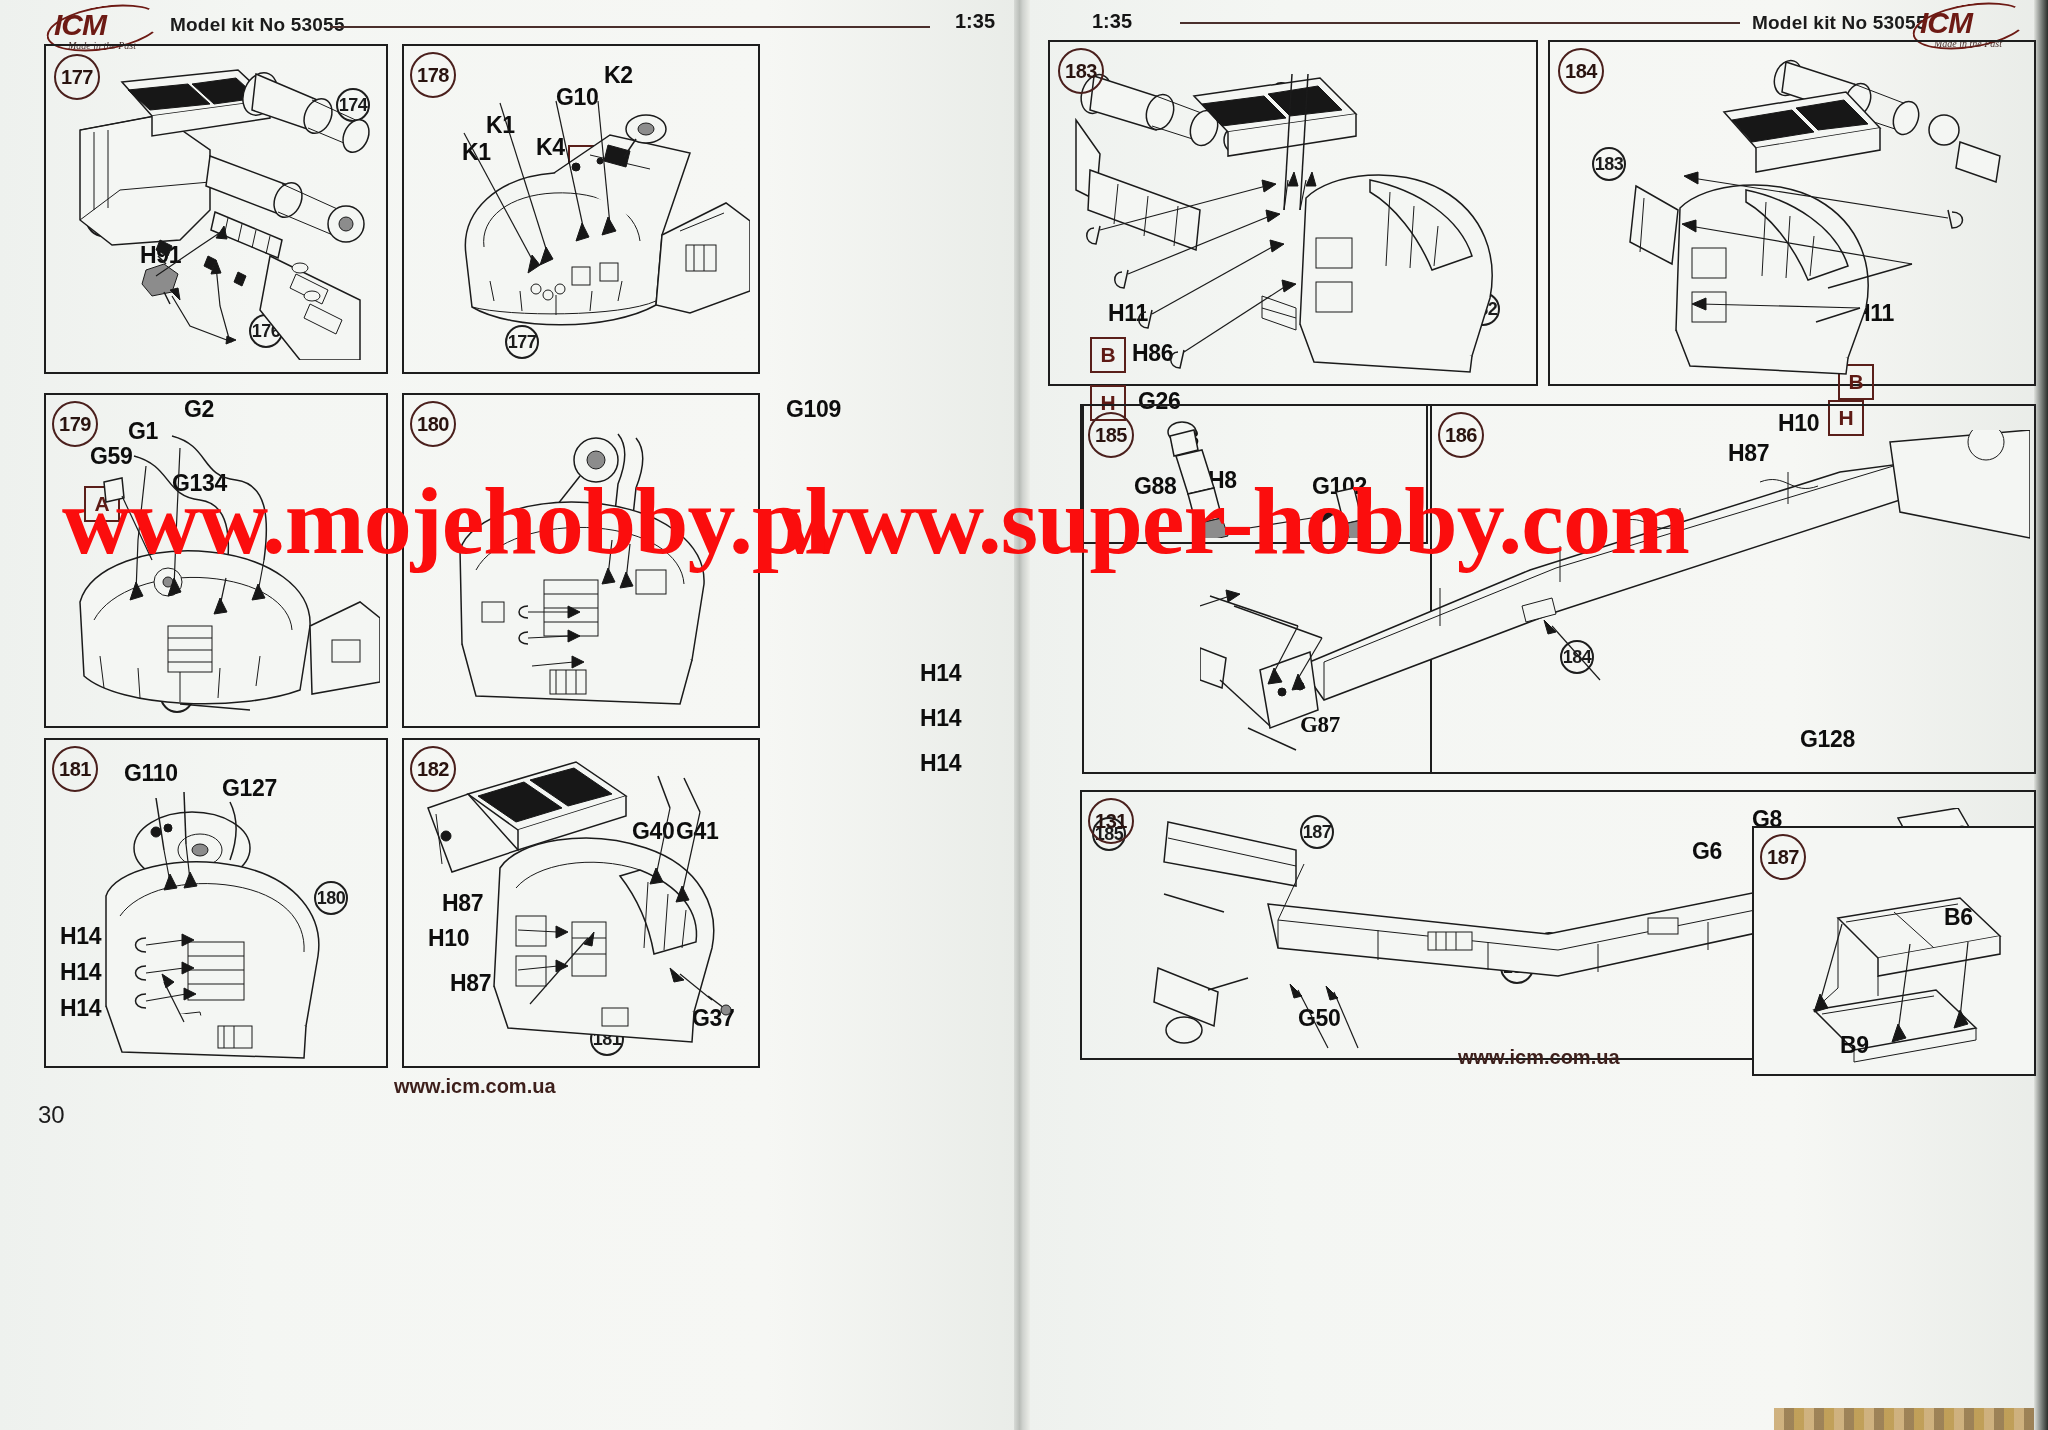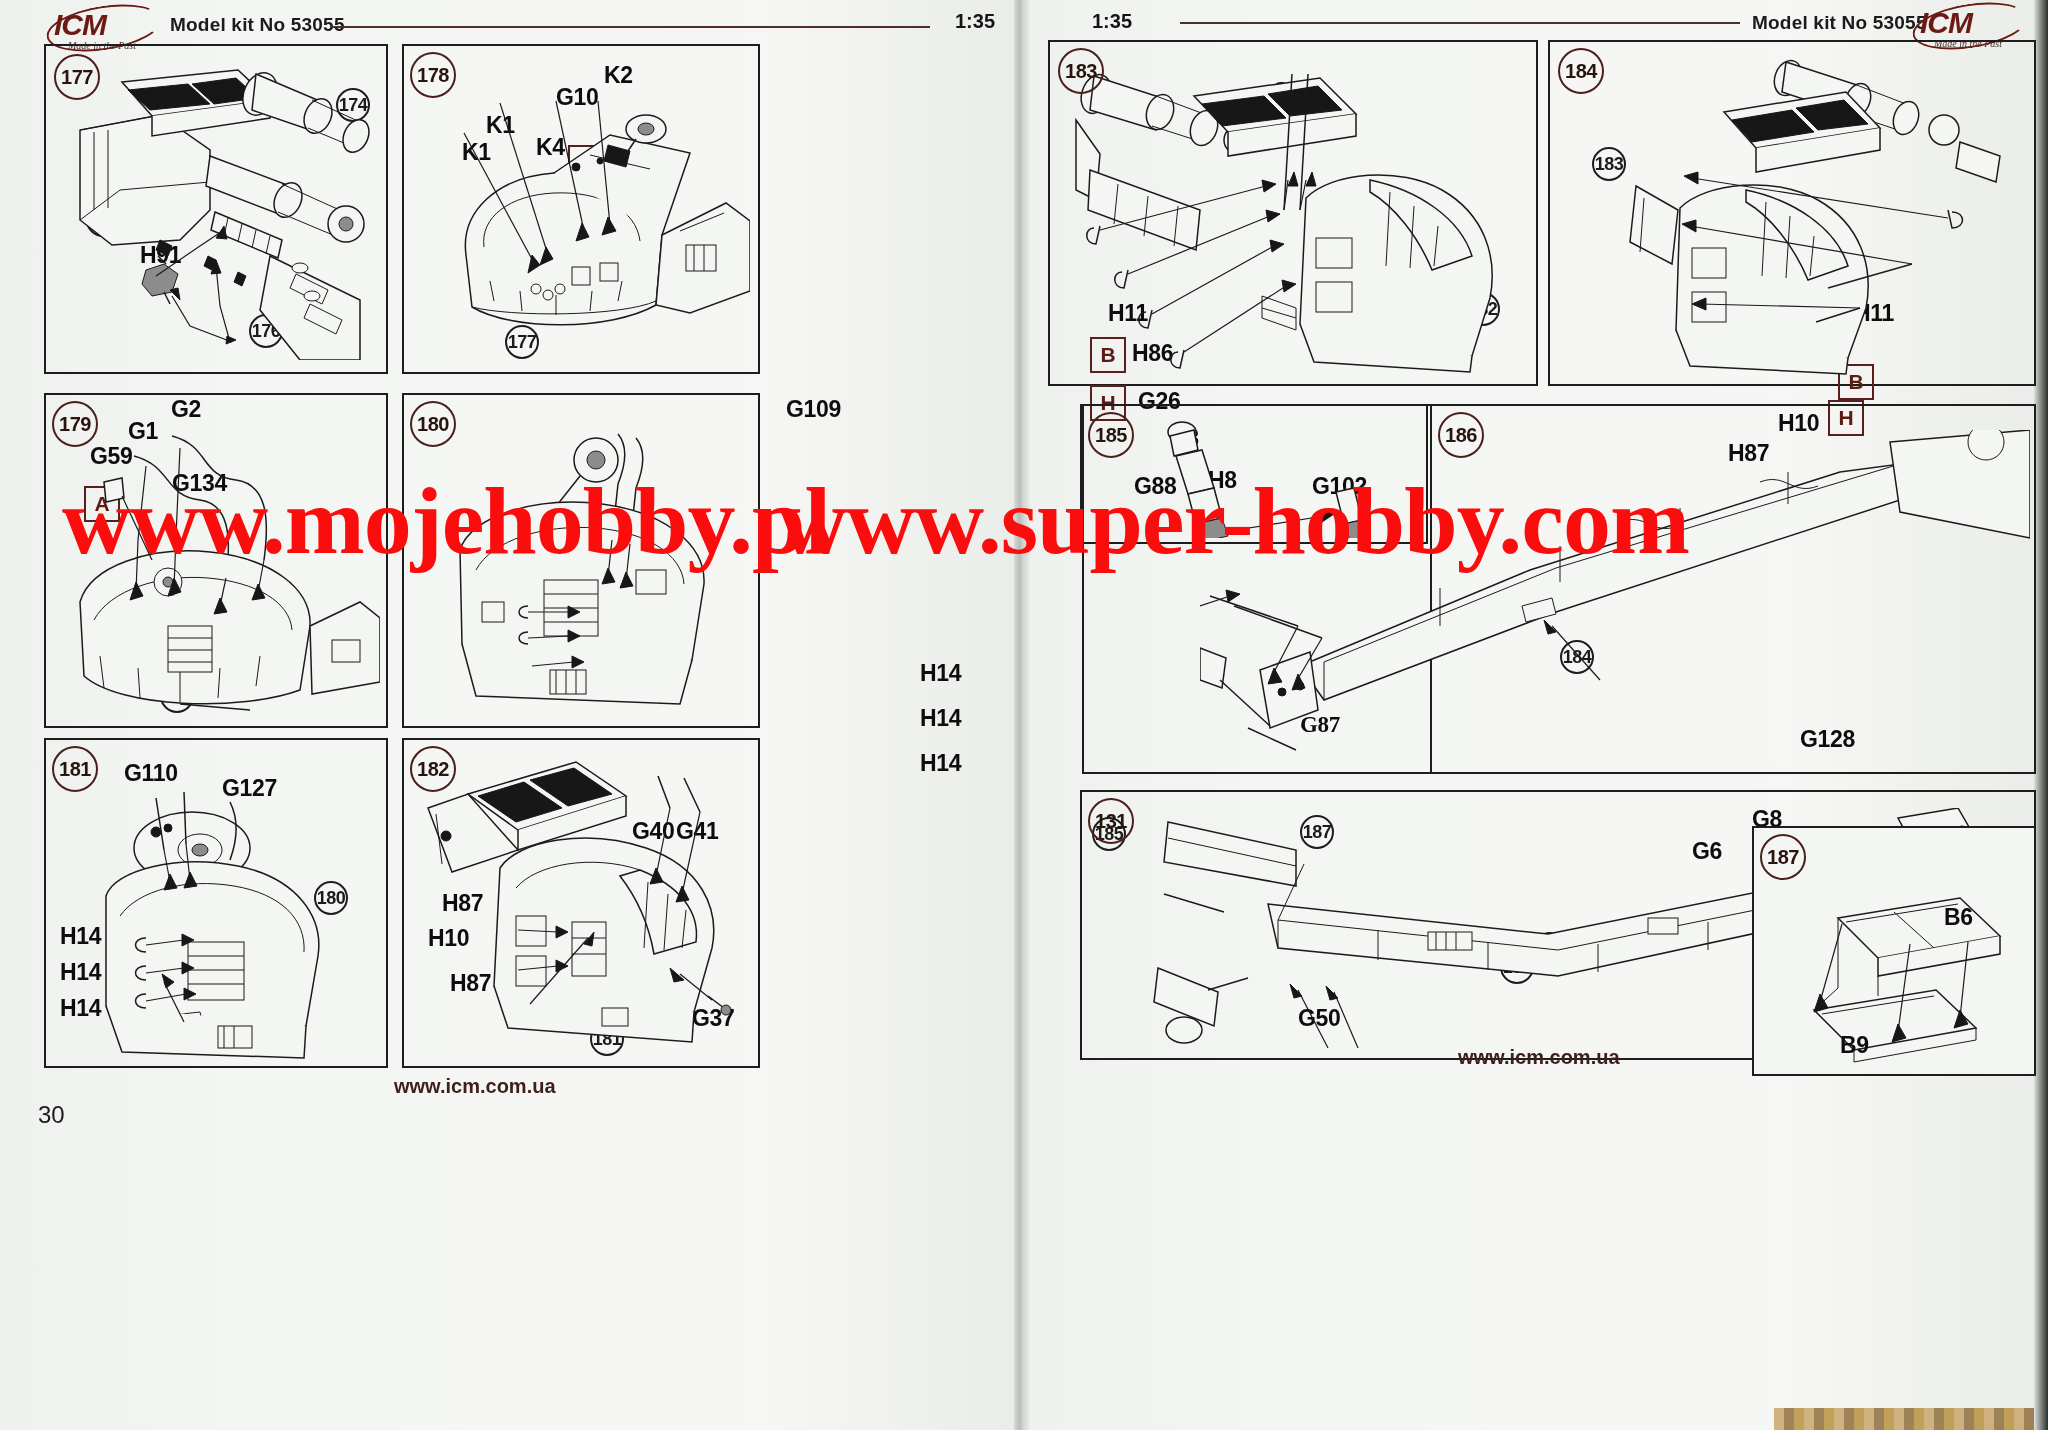--- a/index.html
+++ b/index.html
@@ -381,21 +381,21 @@
         <polygon points="114,158 108,176 121,172" class="dk"></polygon>
         <path d="M166 158 L160 186"></path>
         <polygon points="160,178 154,194 167,192" class="dk"></polygon>
         <path d="M204 140 L198 172"></path>
         <polygon points="198,164 192,180 205,178" class="dk"></polygon>
         <path d="M62 76 L92 140"></path>
       </g>
     </svg>
   </div>
 
-  <div class="part-label" style="left:171px; top:396px;">G2</div>
+  <div class="part-label" style="left:184px; top:396px;">G2</div>
   <div class="part-label" style="left:128px; top:418px;">G1</div>
   <div class="part-label" style="left:90px; top:443px;">G59</div>
   <div class="part-label" style="left:172px; top:470px;">G134</div>
   <div class="letter-box" style="left:84px; top:486px;">A</div>
   <div class="ref-badge" style="left:160px; top:679px;">178</div>
 
   <div class="panel" style="left:402px; top:393px; width:358px; height:335px;"></div>
   <div class="step-badge" style="left:410px; top:401px; z-index:20;">180</div>
 
   <div class="art" style="left:420px; top:420px;">

